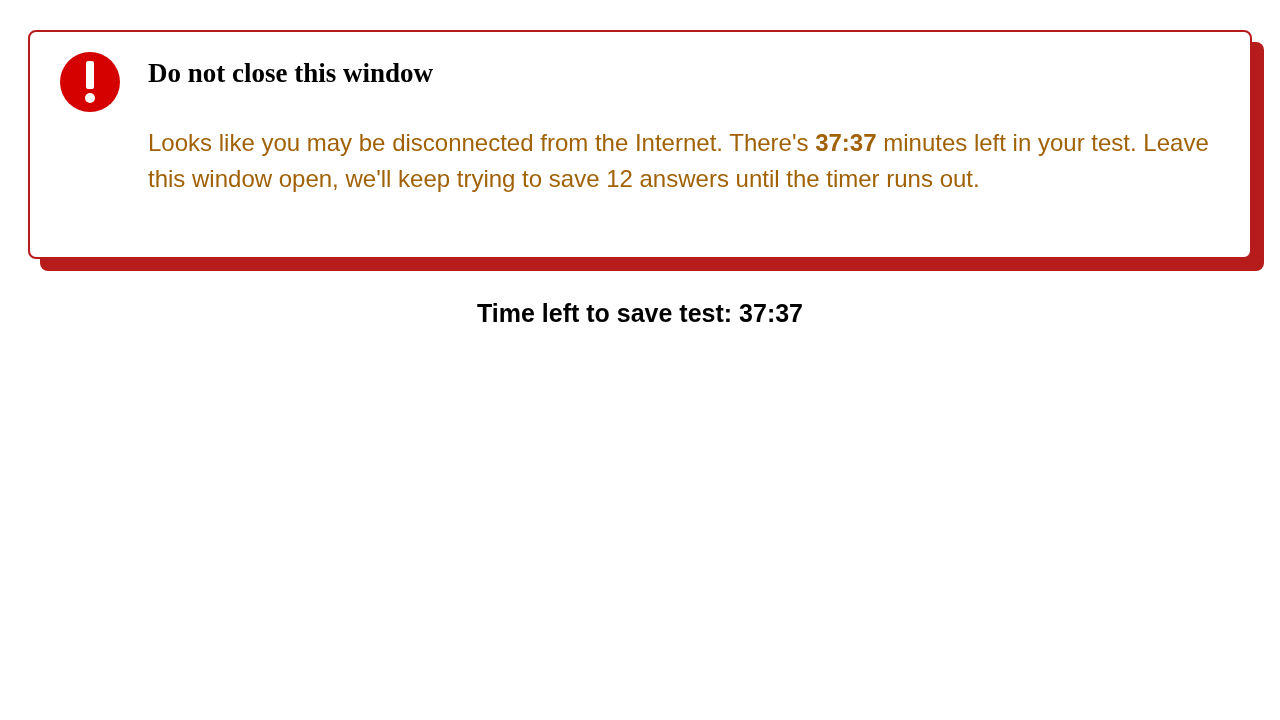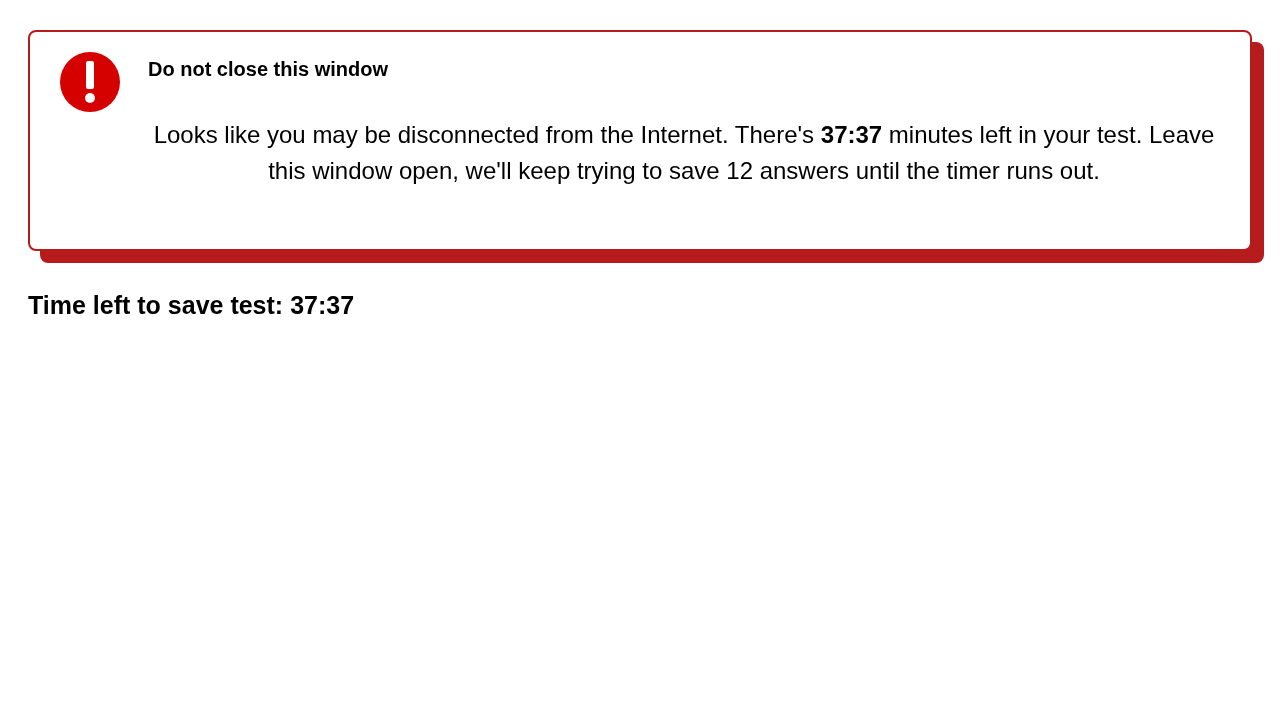--- a/index.html
+++ b/index.html
@@ -39,41 +39,42 @@
     .alert-icon svg {
       width: 14px;
       height: 42px;
       fill: #ffffff;
     }
     .alert-content {
       flex: 1;
       padding-top: 6px;
     }
     .alert-title {
-      font-size: 20px;
+      font-size: 27px;
       font-weight: bold;
       color: #000000;
       margin-bottom: 36px;
+      font-family: Liberation Serif, serif;
     }
     .alert-message {
       font-size: 24px;
       color: #000000;
       line-height: 1.45;
       margin-bottom: 34px;
     }
     .alert-details {
       font-size: 24px;
-      color: #000000;
+      color: #a16207;
       line-height: 1.5;
-      text-align: center;
     }
     .alert-details b {
       font-weight: bold;
     }
     .timer-footer {
+      text-align: center;
       font-size: 25px;
       font-weight: bold;
       color: #000000;
       margin-top: 28px;
     }
   </style>
 </head>
 <body>
 
 <div class="alert-box">

